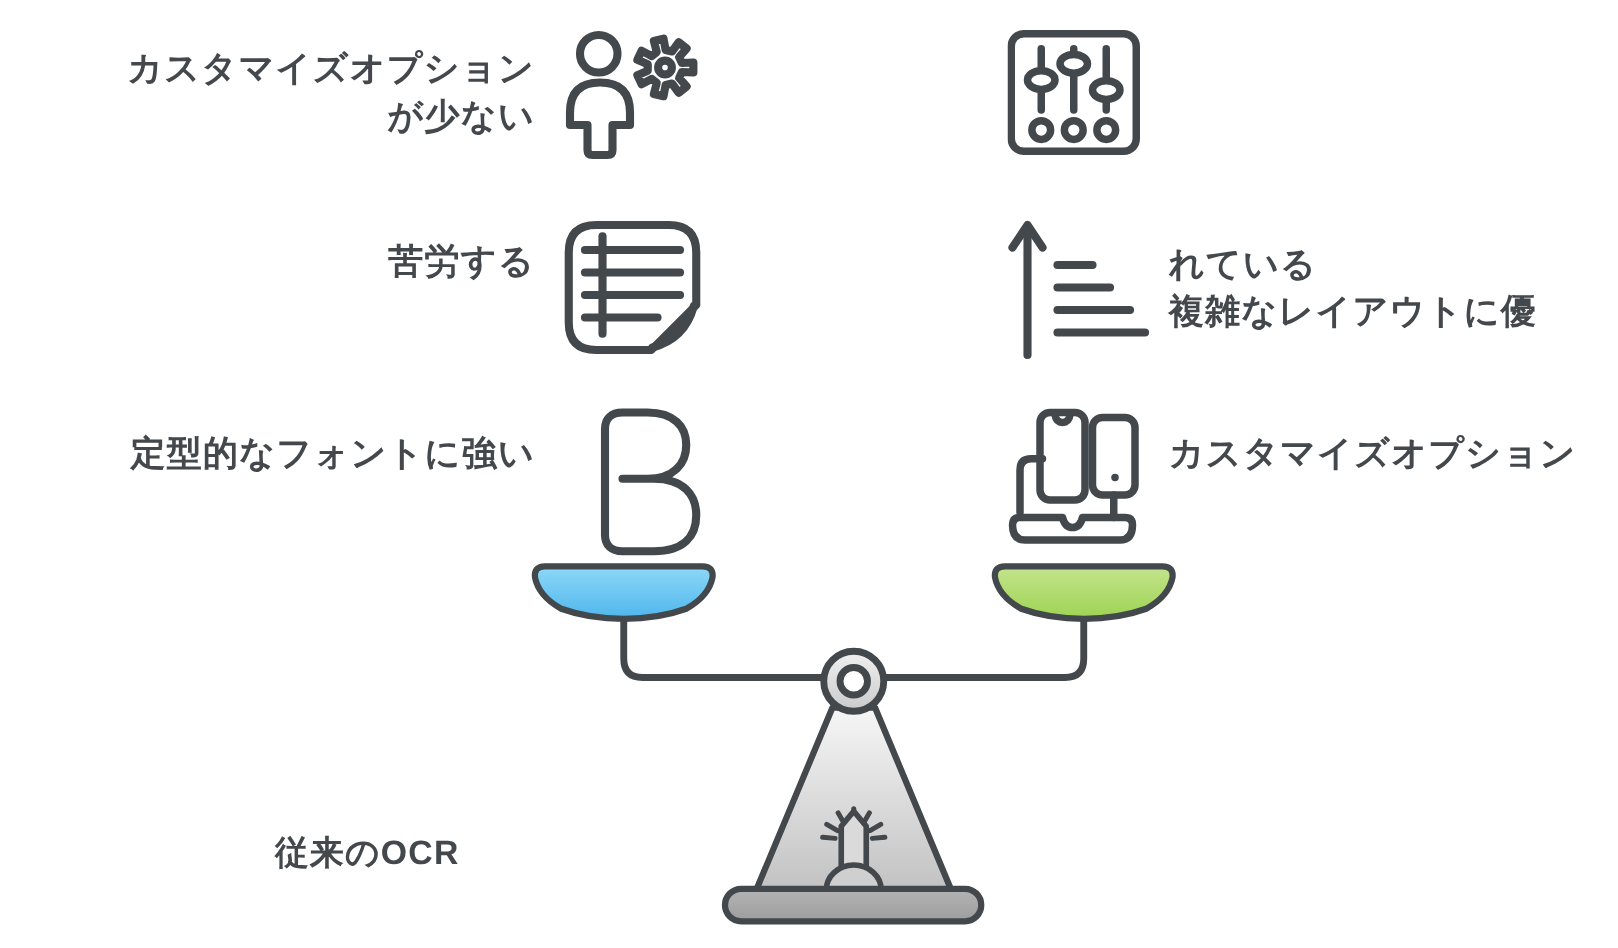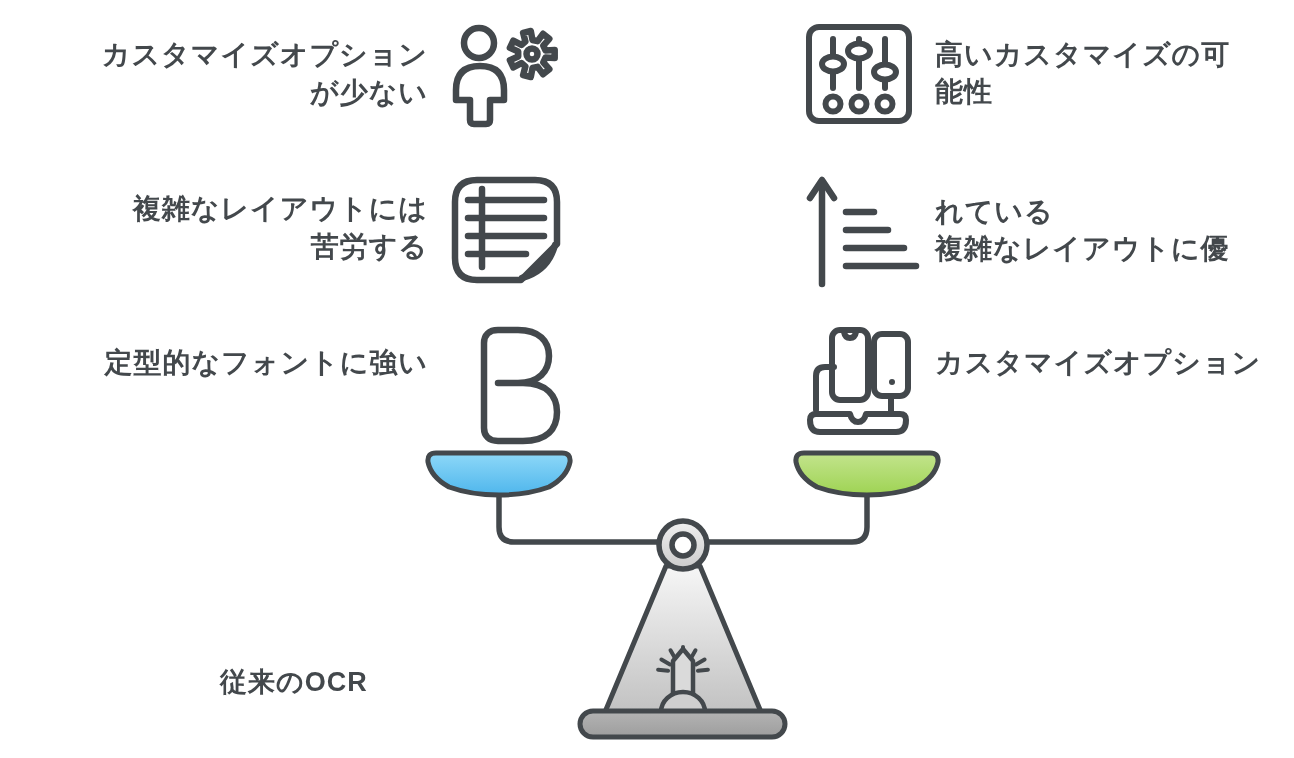--- a/index.html
+++ b/index.html
@@ -97,21 +97,20 @@
         <path d="M12,80 H26 V100 Q26,104 30,104 H42 Q46,104 46,100 V80 H60 V70 Q60,46 36,46 Q12,46 12,70 Z"></path>
         <g transform="translate(88,34)">
           <path d="M13.5,-3.6 L22.7,-4 L22.7,4 L13.5,3.6 L11.3,8.3 L17.3,15.2 L11,20.2 L5.6,12.8 L0.5,14 L-1.2,23 L-8.9,21.2 L-6.6,12.4 L-10.6,9.1 L-18.7,13.4 L-22.1,6.2 L-13.8,2.6 L-13.8,-2.6 L-22.1,-6.2 L-18.7,-13.4 L-10.6,-9.1 L-6.6,-12.4 L-8.9,-21.2 L-1.2,-23 L0.5,-14 L5.6,-12.8 L11,-20.2 L17.3,-15.2 L11.3,-8.3 Z"></path>
           <circle cx="0" cy="0" r="5.5"></circle>
         </g>
       </g>
     </svg>
   </div>
 
   <div class="item-label left" style="top:190px">
-    <div>複雑なレイアウトには</div>
     <div>苦労する</div>
   </div>
   <div class="icon-box" style="left:450px;top:175px">
     <svg width="112" height="112" viewBox="0 0 112 112">
       <g class="outline" stroke-width="6.5">
         <path d="M27,5 H85 Q107,5 107,27 V69 L71,105 H27 Q5,105 5,83 V27 Q5,5 27,5 Z"></path>
         <path d="M105,70 Q98,96 72,103"></path>
         <line x1="32" y1="14" x2="32" y2="92"></line>
         <line x1="18" y1="25" x2="94" y2="25"></line>
         <line x1="18" y1="43" x2="94" y2="43"></line>
@@ -139,24 +138,20 @@
         <line x1="79" y1="15" x2="79" y2="64"></line>
         <ellipse cx="27" cy="40" rx="11" ry="7.5" fill="#ffffff"></ellipse>
         <ellipse cx="53" cy="27" rx="11" ry="7.5" fill="#ffffff"></ellipse>
         <ellipse cx="79" cy="48" rx="11" ry="7.5" fill="#ffffff"></ellipse>
         <circle cx="27" cy="80" r="7.5"></circle>
         <circle cx="53" cy="80" r="7.5"></circle>
         <circle cx="79" cy="80" r="7.5"></circle>
       </g>
     </svg>
   </div>
-  <div class="item-label right" style="top:36px">
-    <div>高いカスタマイズの可</div>
-    <div>能性</div>
-  </div>
 
   <div class="icon-box" style="left:804px;top:172px">
     <svg width="122" height="122" viewBox="0 0 122 122">
       <g class="outline" stroke-width="6.5">
         <line x1="18" y1="112" x2="18" y2="10"></line>
         <path d="M6,26 L18,8 L30,26"></path>
         <line x1="42" y1="40" x2="70" y2="40"></line>
         <line x1="42" y1="58" x2="84" y2="58"></line>
         <line x1="42" y1="76" x2="100" y2="76"></line>
         <line x1="42" y1="94" x2="112" y2="94"></line>

